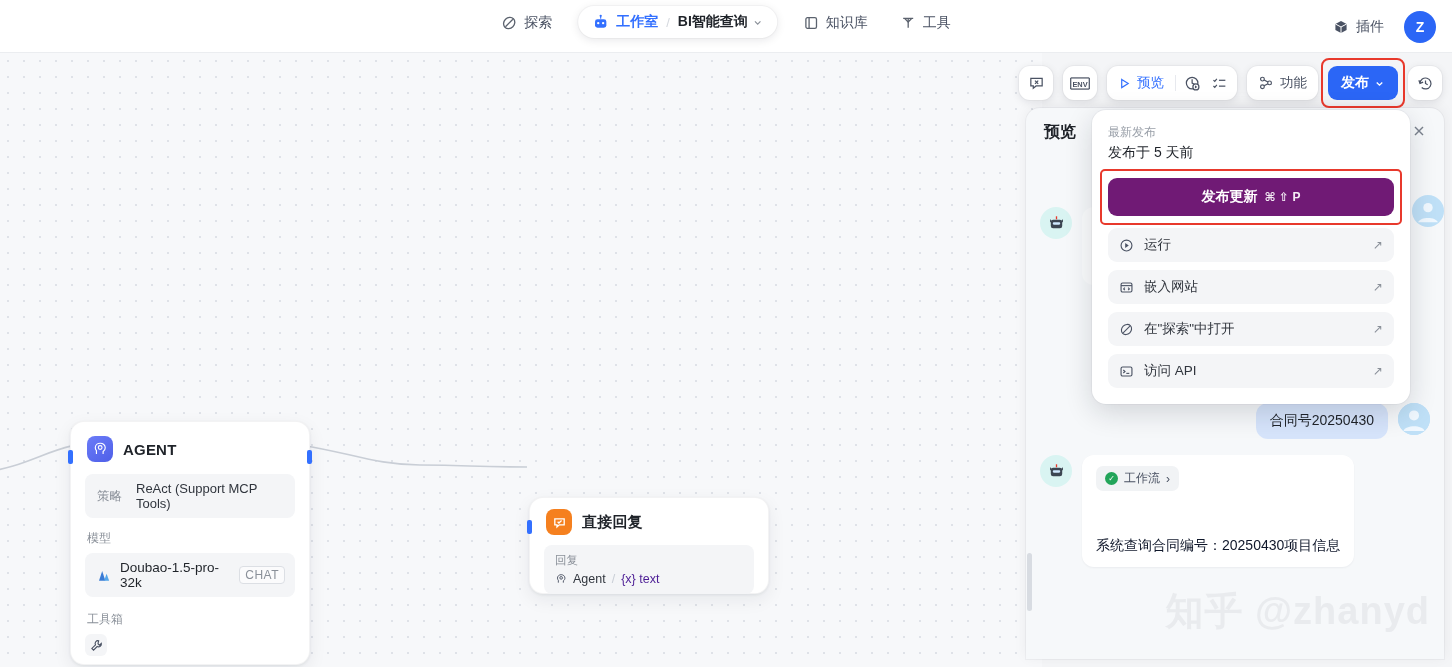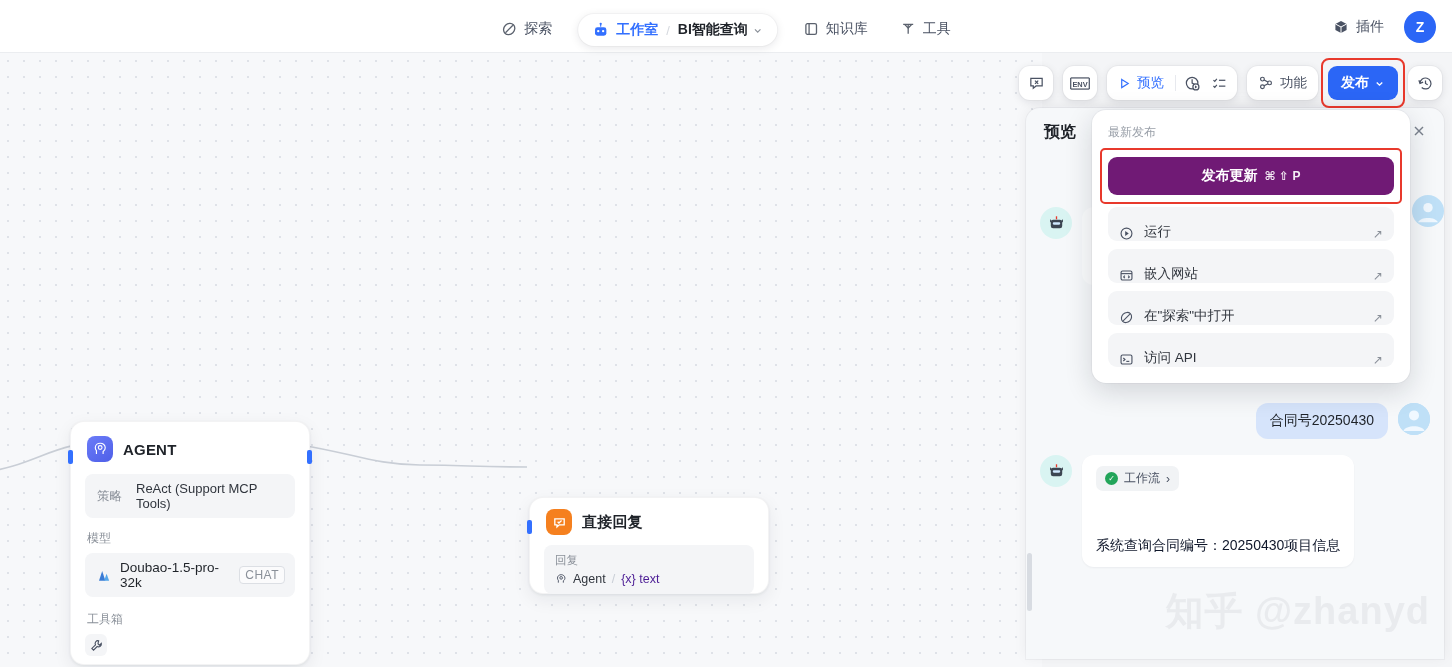--- a/index.html
+++ b/index.html
@@ -14,21 +14,21 @@
   
   .topnav {
     position: absolute; top: 0; left: 0; width: 1452px; height: 53px;
     background: #ffffff;
     border-bottom: 1px solid #ebedf0;
     display: flex; align-items: center;
     z-index: 40;
   }
   .nav-center {
     position: absolute; left: 50%; transform: translateX(-50%);
-    display: flex; align-items: flex-end; gap: 4px; height: 40px;
+    display: flex; align-items: flex-start; gap: 4px; height: 40px;
   }
   .nav-item {
     display: flex; align-items: center; gap: 7px;
     padding: 8px 14px; border-radius: 10px;
     font-size: 14px; color: #4a5263; cursor: pointer;
     white-space: nowrap;
   }
   .nav-pill {
     display: flex; align-items: center; gap: 8px;
     background: #ffffff; border-radius: 18px;
@@ -238,21 +238,21 @@
     border:2px solid #e8392c; border-radius: 5px; pointer-events:none;
   }
   .pm-cta {
     width:100%; background:#701a75; color:#fff; border:none;
     border-radius: 9px; height: 38px;
     display:flex; align-items:center; justify-content:center; gap: 7px;
     font-size: 14px; font-weight:600; cursor:pointer; font-family:inherit;
   }
   .kbd { font-size: 12px; opacity: .92; }
   .pm-item {
-    display:flex; align-items:flex-end; gap: 10px;
+    display:flex; align-items:center; gap: 10px;
     background:#f4f5f7; border-radius: 9px;
     height: 34px; padding: 0 11px; margin-top: 8px;
     cursor:pointer; font-size: 13.5px; color:#30353d;
   }
   .pm-item .grow { flex: 1; }
   .pm-arrow { color:#8a9099; font-size: 12px; }
 </style>
 </head>
 <body>
 
@@ -575,20 +575,21 @@
           <path d="M3.2 8.8 A5.8 5.8 0 1 1 5 13.2"></path>
           <polyline points="2,5.6 3.2,8.9 6.5,7.6"></polyline>
           <path d="M9 5.8 L9 9 L11.3 10.3"></path>
         </svg>
       </span>
     </div>
   </div>
 
   <div class="pub-menu">
     <div class="pm-sub">最新发布</div>
+    <div class="pm-when">发布于 5 天前</div>
 
     <div class="pm-cta-wrap">
       <span class="pm-cta-hl"></span>
       <button class="pm-cta">
         <span>发布更新</span>
         <span class="kbd">⌘ ⇧ P</span>
       </button>
     </div>
 
     <div class="pm-item">

